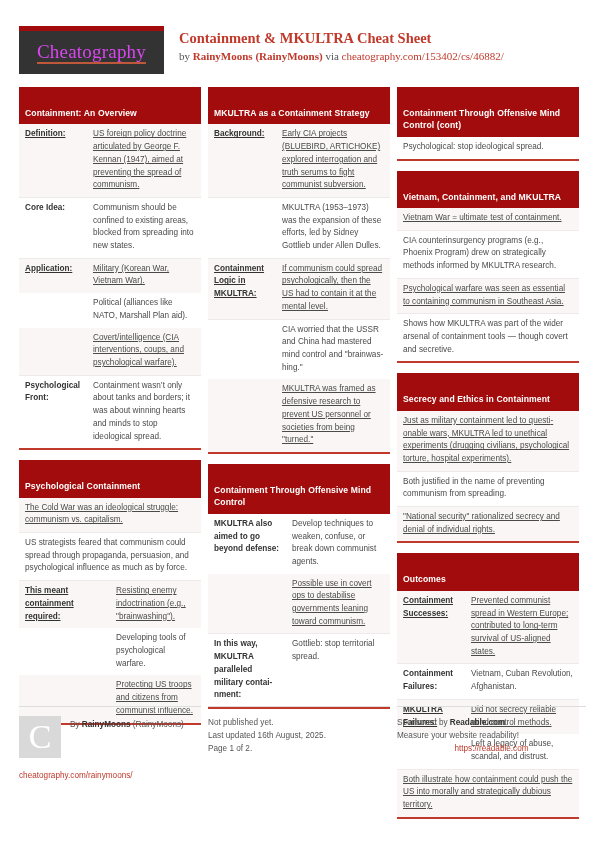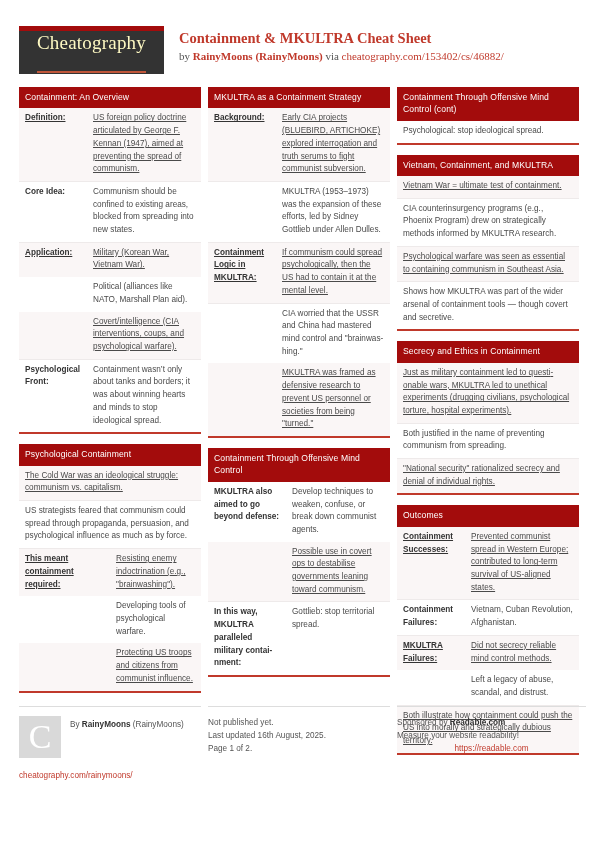--- a/index.html
+++ b/index.html
@@ -37,24 +37,24 @@
     border-top: 5px solid #a30c0c;
     box-sizing: border-box;
     display: flex;
     align-items: center;
     justify-content: center;
     flex: 0 0 auto;
   }
   .logo-text {
     font-family: "Liberation Serif", serif;
     font-size: 19px;
-    color: #fef9c3;
+    color: #d946ef;
     letter-spacing: .2px;
     border-bottom: 2px solid #c0563a;
-    padding-bottom: 19px;
+    padding-bottom: 1px;
     line-height: 1;
   }
   .title-block {
     padding-left: 15px;
     padding-top: 3px;
   }
   .sheet-title {
     font-family: "Liberation Serif", serif;
     font-weight: bold;
     font-size: 14.5px;
@@ -87,23 +87,23 @@
   
   .block {
     margin-bottom: 10px;
     border-bottom: 2px solid #c0392b;
     background: #ffffff;
   }
   .block-title {
     background: #a30c0c;
     color: #ffffff;
     font-size: 8.6px;
-    font-weight: normal;
+    font-weight: bold;
     line-height: 1.45;
-    padding: 4px 6px 5px 6px;
+    padding: 20px 6px 5px 6px;
     letter-spacing: .1px;
   }
   table.rows {
     width: 100%;
     border-collapse: collapse;
     table-layout: fixed;
   }
   table.rows tr.shade td { background: #faf6f6; text-decoration: underline; }
   table.rows tr.plain td { background: #ffffff; }
   table.rows td {

